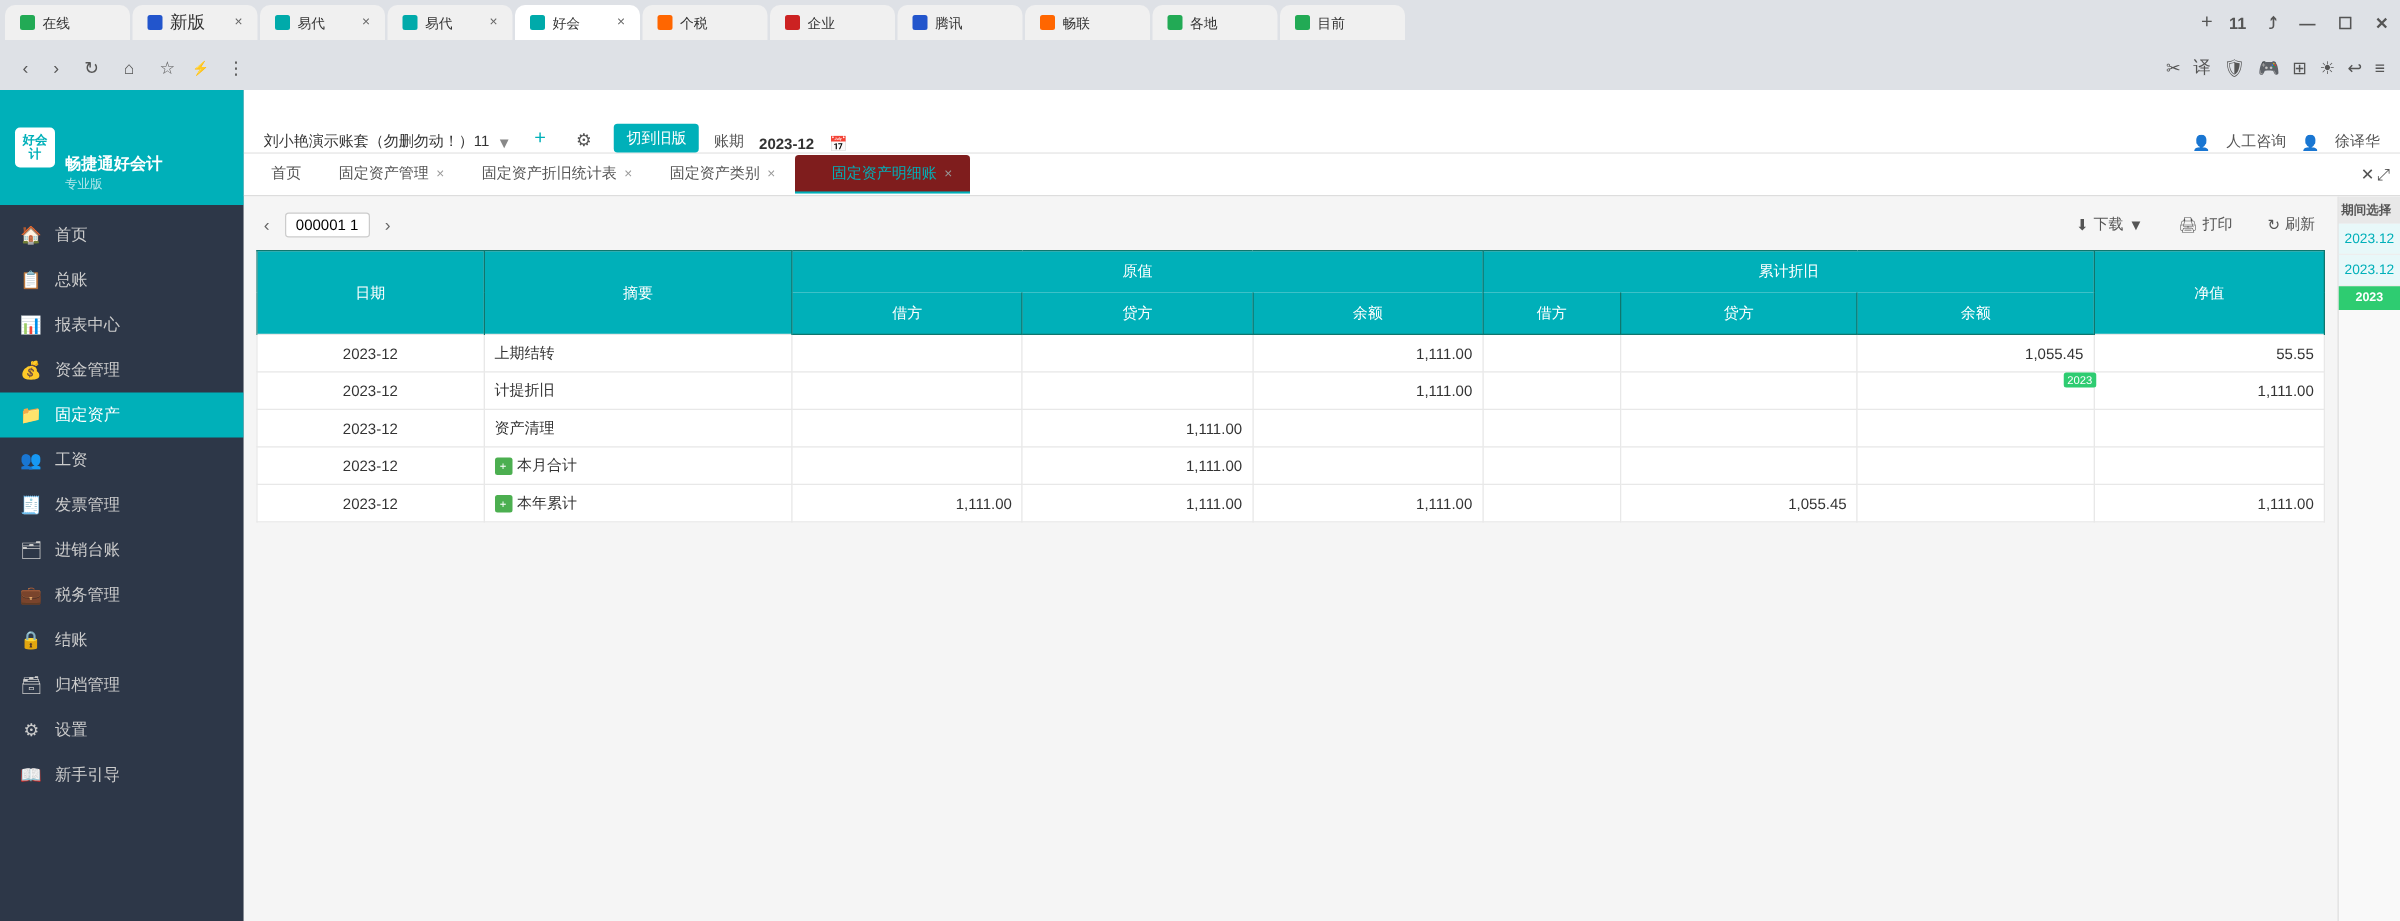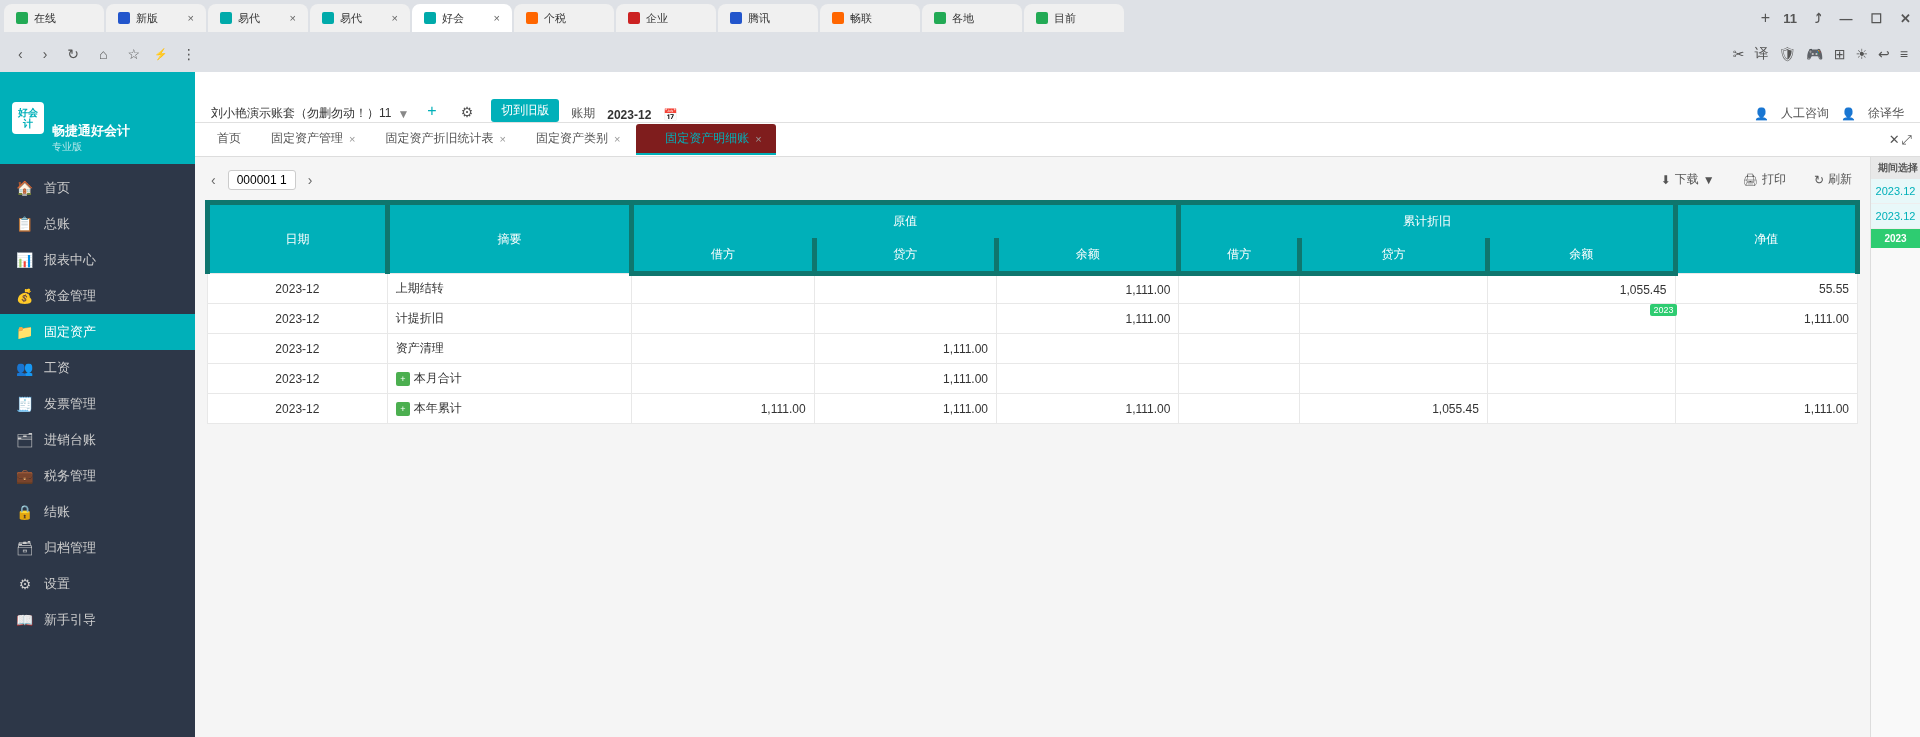--- a/index.html
+++ b/index.html
@@ -66,52 +66,52 @@
     .ledger-toolbar { display: flex; align-items: center; justify-content: space-between; margin-bottom: 8px; }
     .pagination { display: flex; align-items: center; gap: 6px; }
     .page-nav-btn { background: none; border: none; cursor: pointer; color: #666; font-size: 14px; padding: 2px 6px; }
     .page-info { background: #fff; border: 1px solid #ccc; border-radius: 3px; padding: 2px 8px; font-size: 12px; }
     .toolbar-right { display: flex; align-items: center; gap: 12px; }
     .toolbar-btn { display: flex; align-items: center; gap: 4px; font-size: 12px; color: #555; cursor: pointer; background: none; border: none; padding: 4px 8px; }
 
     
     .ledger-table { flex: 1; overflow: auto; }
     table { width: 100%; border-collapse: collapse; }
-    thead th { background: #00b0b9; color: #fff; font-size: 12px; font-weight: normal; padding: 8px 6px; text-align: center; border: 5px solid #0f766e; }
+    thead th { background: #00b0b9; color: #fff; font-size: 12px; font-weight: normal; padding: 8px 6px; text-align: center; border: 1px solid #0f766e; }
     thead th.group-header { border-bottom: none; }
     thead th.sub-header { border-top: none; }
     tbody tr { background: #fff; }
     tbody td { font-size: 12px; padding: 6px 8px; border: 1px solid #e8e8e8; color: #333; text-align: center; }
     tbody td.left { text-align: left; }
     tbody td.right { text-align: right; }
     .row-label { display: flex; align-items: center; gap: 4px; }
     .row-icon { width: 14px; height: 14px; background: #4caf50; color: #fff; font-size: 9px; display: inline-flex; align-items: center; justify-content: center; border-radius: 2px; flex-shrink: 0; }
 
     
     .period-panel { width: 50px; background: #f9f9f9; border-left: 1px solid #ddd; display: flex; flex-direction: column; font-size: 11px; }
-    .period-panel-header { background: #e8e8e8; padding: 4px 2px; text-align: right; font-size: 10px; color: #555; font-weight: bold; }
+    .period-panel-header { background: #e8e8e8; padding: 4px 2px; text-align: left; font-size: 10px; color: #555; font-weight: bold; }
     .period-item { padding: 6px 4px; text-align: center; cursor: pointer; color: #555; border-bottom: 1px solid #eee; font-size: 11px; }
     .period-item.active { background: #00b0b9; color: #fff; }
     .period-item.selected { background: #e8f8f9; color: #00b0b9; }
     .period-year { background: #2ecc71; color: #fff; text-align: center; padding: 4px 2px; font-size: 10px; font-weight: bold; }
   </style>
 </head>
 <body>
 
 <div class="browser-chrome">
   <div class="tabs-bar">
 
     <div id="browser-tabs-container" style="display:flex;align-items:center;gap:2px;flex:1;">
         <div class="browser-tab">
           <span style="display:inline-block;width:12px;height:12px;background:#22aa55;border-radius:2px;"></span>
           <span style="flex:1;overflow:hidden;text-overflow:ellipsis;white-space:nowrap;font-size:11px;">在线</span>
         </div>
         <div class="browser-tab">
           <span style="display:inline-block;width:12px;height:12px;background:#2255cc;border-radius:2px;"></span>
-          <span style="flex:1;overflow:hidden;text-overflow:ellipsis;white-space:nowrap;font-size:11px;">新版</span>
+          <span style="flex:1;overflow:hidden;text-overflow:ellipsis;white-space:nowrap;font-size:14px;">新版</span>
           <span class="tab-close">×</span>
         </div>
         <div class="browser-tab">
           <span style="display:inline-block;width:12px;height:12px;background:#00aaaa;border-radius:2px;"></span>
           <span style="flex:1;overflow:hidden;text-overflow:ellipsis;white-space:nowrap;font-size:11px;">易代</span>
           <span class="tab-close">×</span>
         </div>
         <div class="browser-tab">
           <span style="display:inline-block;width:12px;height:12px;background:#00aaaa;border-radius:2px;"></span>
           <span style="flex:1;overflow:hidden;text-overflow:ellipsis;white-space:nowrap;font-size:11px;">易代</span>

